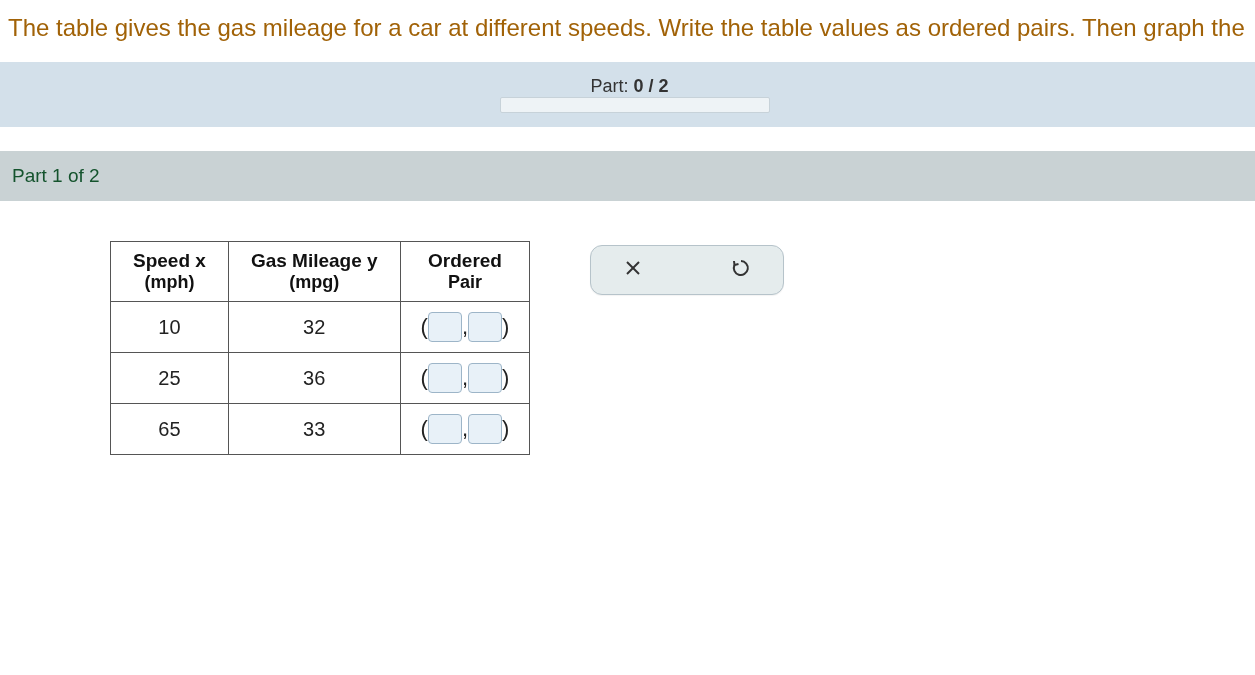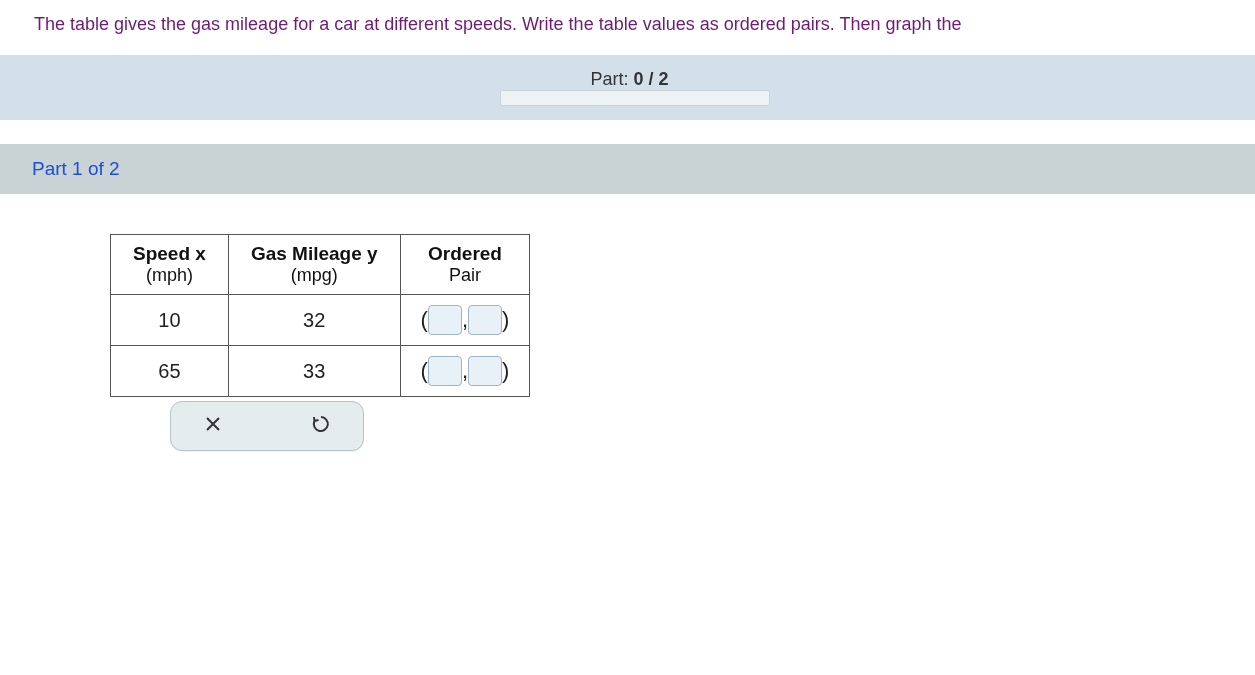--- a/index.html
+++ b/index.html
@@ -5,24 +5,23 @@
   * { box-sizing: border-box; }
   body {
     margin: 0;
     padding: 0;
     font-family: Arial, Helvetica, sans-serif;
     background: #ffffff;
     color: #222;
     width: 1255px;
   }
   .question {
-    font-size: 18px;
+    font-size: 24px;
     padding: 14px 8px 20px 8px;
-    color: #701a75;
-    margin-left: 26px;
+    color: #a16207;
   }
   .progress-bar-area {
     background: #d3e0ea;
     padding: 14px 10px 14px 24px;
     display: flex;
     align-items: center;
     font-size: 18px;
     color: #333;
     flex-direction: column;
   }
@@ -30,49 +29,48 @@
   .progress-bar-area b { font-weight: bold; }
   .progress-track {
     width: 270px;
     height: 16px;
     background: #eef3f6;
     border: 1px solid #c7d2d9;
     border-radius: 2px;
   }
   .part-header {
     background: #c9d2d4;
-    padding: 14px 10px 14px 32px;
+    padding: 14px 10px 14px 12px;
     margin-top: 24px;
     font-size: 19px;
-    color: #1d4ed8;
+    color: #14532d;
   }
   .content-area {
     display: flex;
     align-items: flex-start;
     padding: 40px 10px 40px 110px;
-    flex-direction: column;
   }
   table.data-table {
     border-collapse: collapse;
     font-size: 20px;
   }
   table.data-table th, table.data-table td {
     border: 1px solid #555;
     padding: 10px 20px;
     text-align: center;
     vertical-align: middle;
   }
   table.data-table th {
     font-weight: bold;
     background: #fff;
     color: #111;
     font-size: 19px;
     padding: 8px 22px;
   }
-  .th-sub { display:block; font-weight: normal; font-size: 18px;}
+  .th-sub { display:block; font-weight: bold; font-size: 18px;}
   .ordered-pair {
     display: inline-flex;
     align-items: center;
     font-size: 22px;
   }
   .op-input {
     width: 34px;
     height: 30px;
     border: 1px solid #9db5c8;
     background: #e8f1f8;
@@ -142,20 +140,31 @@
           <td>32</td>
           <td><span class="ordered-pair">
               <span>(</span>
               <input class="op-input" style="">
               <span>,</span>
               <input class="op-input" style="">
               <span>)</span>
             </span></td>
         </tr>
         <tr>
+          <td>25</td>
+          <td>36</td>
+          <td><span class="ordered-pair">
+              <span>(</span>
+              <input class="op-input" style="">
+              <span>,</span>
+              <input class="op-input" style="">
+              <span>)</span>
+            </span></td>
+        </tr>
+        <tr>
           <td>65</td>
           <td>33</td>
           <td><span class="ordered-pair">
               <span>(</span>
               <input class="op-input" style="">
               <span>,</span>
               <input class="op-input" style="">
               <span>)</span>
             </span></td>
         </tr>

